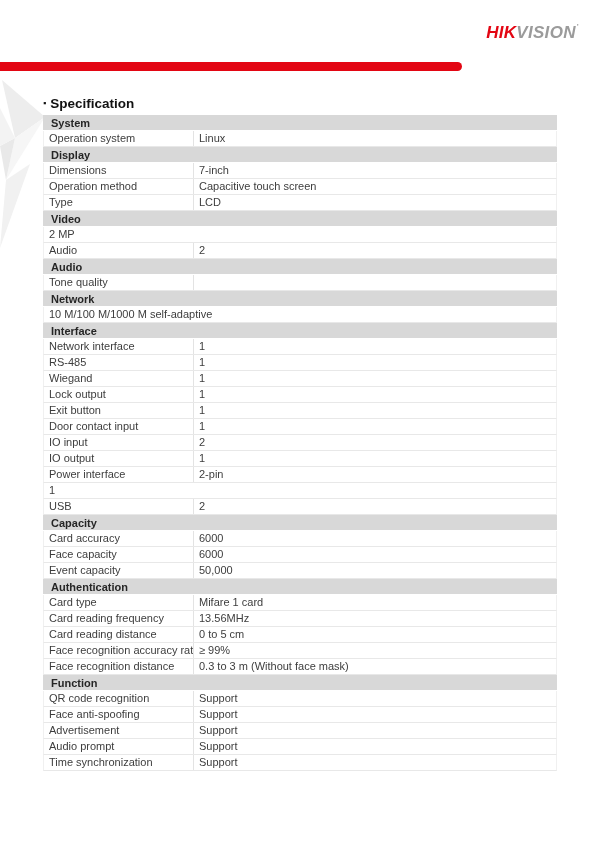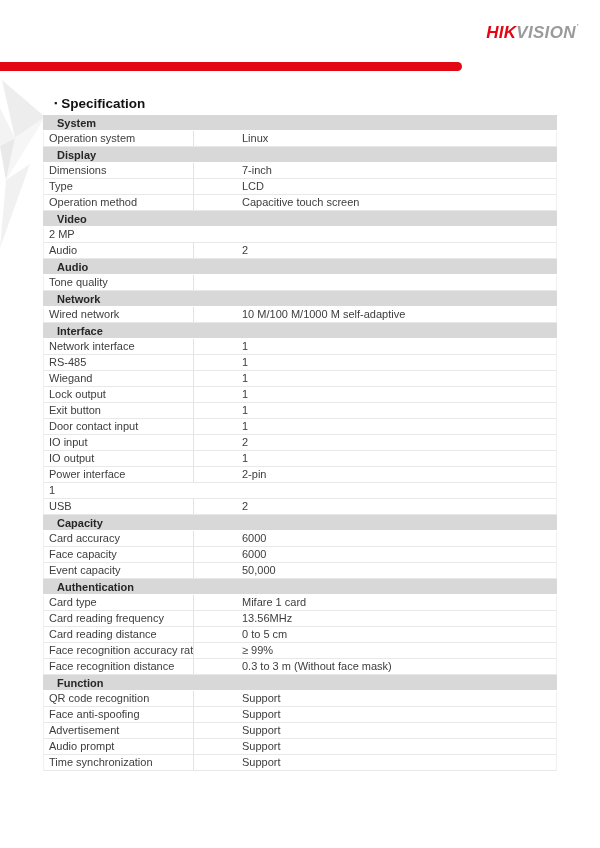--- a/index.html
+++ b/index.html
@@ -19,42 +19,42 @@
   .logo .vision{color:#9b9b9b;}
   .logo .mark{color:#9b9b9b;font-size:7px;vertical-align:9px;font-style:normal;margin-left:1px;}
   .redbar{
     position:absolute;left:0;top:62px;width:462px;height:9px;
     background:#e30613;border-radius:0 5px 5px 0;
   }
   
   .watermark{position:absolute;left:0;top:76px;width:50px;height:180px;pointer-events:none;}
   
   .heading{
-    position:absolute;left:54px;top:96px;
+    position:absolute;left:43px;top:96px;
     font-size:13.5px;font-weight:bold;color:#111;line-height:16px;
   }
   .heading .bullet{
     display:inline-block;font-size:9px;transform:translateY(-2px);
     margin-right:4px;color:#111;
   }
   
   .tbl{
     position:absolute;left:43px;top:115px;width:514px;
   }
   .sec{
     height:16px;line-height:16px;box-sizing:border-box;
     background:#d8d8d8;border-bottom:1px solid #ffffff;
     font-size:11px;font-weight:bold;color:#262626;
-    padding-left:14px;
+    padding-left:8px;
   }
   .row{
     display:flex;height:16px;line-height:15px;box-sizing:border-box;
     background:#ffffff;border-bottom:1px solid #e8e8e8;
     border-left:1px solid #f0f0f0;border-right:1px solid #f0f0f0;
-    font-size:11px;color:#3d3d3d;gap:43px;
+    font-size:11px;color:#3d3d3d;
   }
   .cl{
     width:150px;box-sizing:border-box;padding-left:5px;
     border-right:1px solid #e3e3e3;
     overflow:hidden;white-space:nowrap;
   }
   .cv{flex:1;padding-left:5px;white-space:pre;overflow:hidden;}
 </style>
 </head>
 <body>
@@ -82,42 +82,41 @@
     <div class="row">
       <div class="cl">Operation system</div>
       <div class="cv">Linux</div>
     </div>
     <div class="sec">Display</div>
     <div class="row">
       <div class="cl">Dimensions</div>
       <div class="cv">7-inch</div>
     </div>
     <div class="row">
+      <div class="cl">Operation method</div>
+      <div class="cv">Capacitive touch screen</div>
+    </div>
+    <div class="row">
       <div class="cl">Type</div>
       <div class="cv">LCD</div>
     </div>
-    <div class="row">
-      <div class="cl">Operation method</div>
-      <div class="cv">Capacitive touch screen</div>
-    </div>
     <div class="sec">Video</div>
     <div class="row">
       <div class="cv">2 MP</div>
     </div>
     <div class="row">
       <div class="cl">Audio</div>
       <div class="cv">2</div>
     </div>
     <div class="sec">Audio</div>
     <div class="row">
       <div class="cl">Tone quality</div>
     </div>
     <div class="sec">Network</div>
     <div class="row">
-      <div class="cl">Wired network</div>
       <div class="cv">10 M/100 M/1000 M self-adaptive</div>
     </div>
     <div class="sec">Interface</div>
     <div class="row">
       <div class="cl">Network interface</div>
       <div class="cv">1</div>
     </div>
     <div class="row">
       <div class="cl">RS-485</div>
       <div class="cv">1</div>

